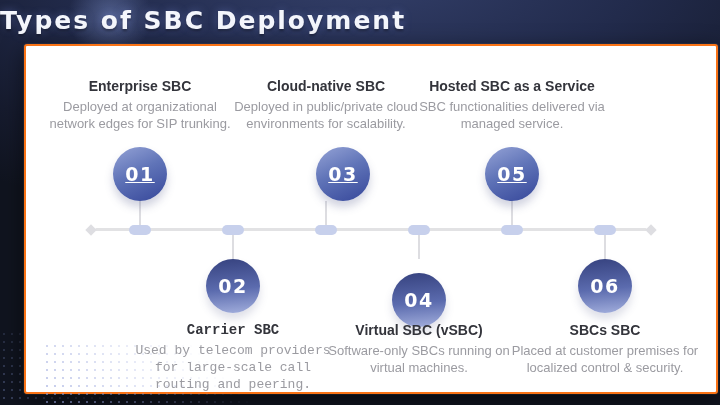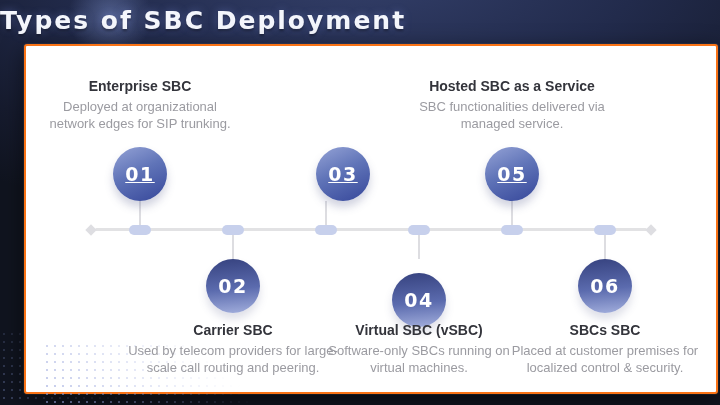--- a/index.html
+++ b/index.html
@@ -34,21 +34,21 @@
   }
   
   .card-dots{
     position:absolute; left:17px; top:296px; width:250px; height:95px;
     background-image:radial-gradient(rgba(150,163,220,.55) 1.2px, transparent 1.5px);
     background-size:8px 8px;
     -webkit-mask-image:linear-gradient(45deg,#000 15%,transparent 72%);
     mask-image:linear-gradient(45deg,#000 15%,transparent 72%);
   }
   .text-block{ position:absolute; width:200px; text-align:center; }
-  .text-block.wide{ width:212px; }
+  .text-block.wide{ width:212px;font-family:Liberation Mono, monospace; }
   .tb-heading{ font-size:14px; font-weight:bold; color:#33343b; margin-bottom:4px; }
   .tb-desc{ font-size:13px; line-height:1.32; color:#9b9ba1; }
   .tb-top{ top:76px; }
 
   .circle{
     position:absolute; width:54px; height:54px; border-radius:50%;
     display:flex; align-items:center; justify-content:center;
     color:#fff; font-size:19px; font-weight:bold; letter-spacing:1.5px;
     font-family:"DejaVu Sans", sans-serif;
   }
@@ -92,20 +92,24 @@
   <div class="node" style="left:103px; top:179px;"></div>
 
   <div class="connector" style="left:206px; top:184px; height:29px;"></div>
   <div class="circle bottom" style="left:180px; top:213px;">02</div>
   <div class="node" style="left:196px; top:179px;"></div>
   <div class="text-block wide" style="left:101px; top:276px;">
     <div class="tb-heading">Carrier SBC</div>
     <div class="tb-desc">Used by telecom providers for large-scale call routing and peering.</div>
   </div>
 
+  <div class="text-block tb-top" style="left:200px; top:32px;">
+    <div class="tb-heading">Cloud-native SBC</div>
+    <div class="tb-desc">Deployed in public/private cloud environments for scalability.</div>
+  </div>
   <div class="connector" style="left:299px; top:155px; height:29px;"></div>
   <div class="circle top" style="left:290px; top:101px;">03</div>
   <div class="node" style="left:289px; top:179px;"></div>
 
   <div class="connector" style="left:392px; top:184px; height:29px;"></div>
   <div class="circle bottom" style="left:366px; top:227px;">04</div>
   <div class="node" style="left:382px; top:179px;"></div>
   <div class="text-block" style="left:293px; top:276px;">
     <div class="tb-heading">Virtual SBC (vSBC)</div>
     <div class="tb-desc">Software-only SBCs running on virtual machines.</div>

